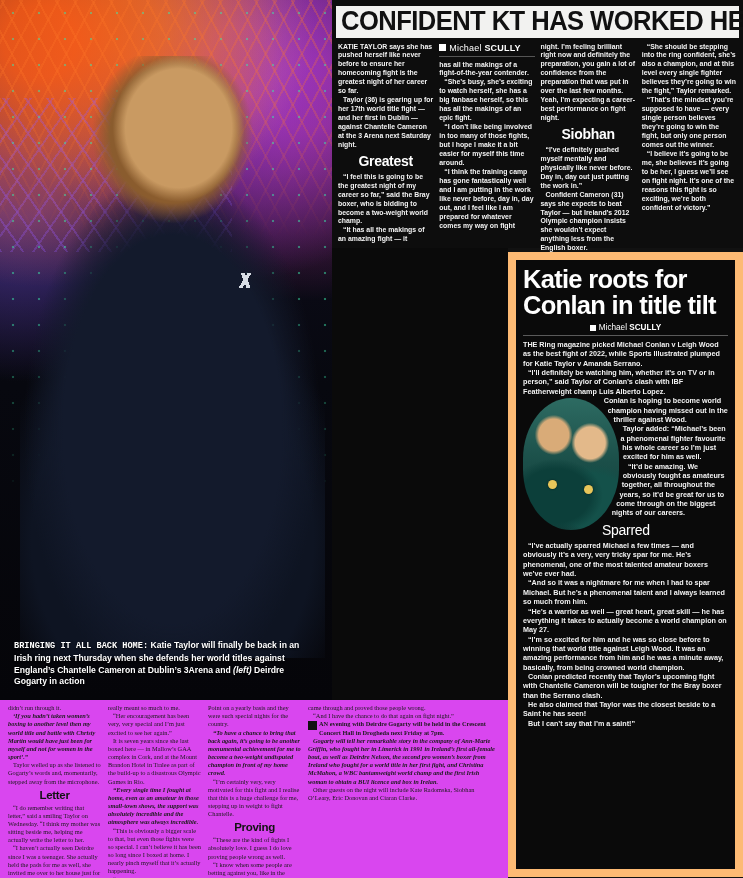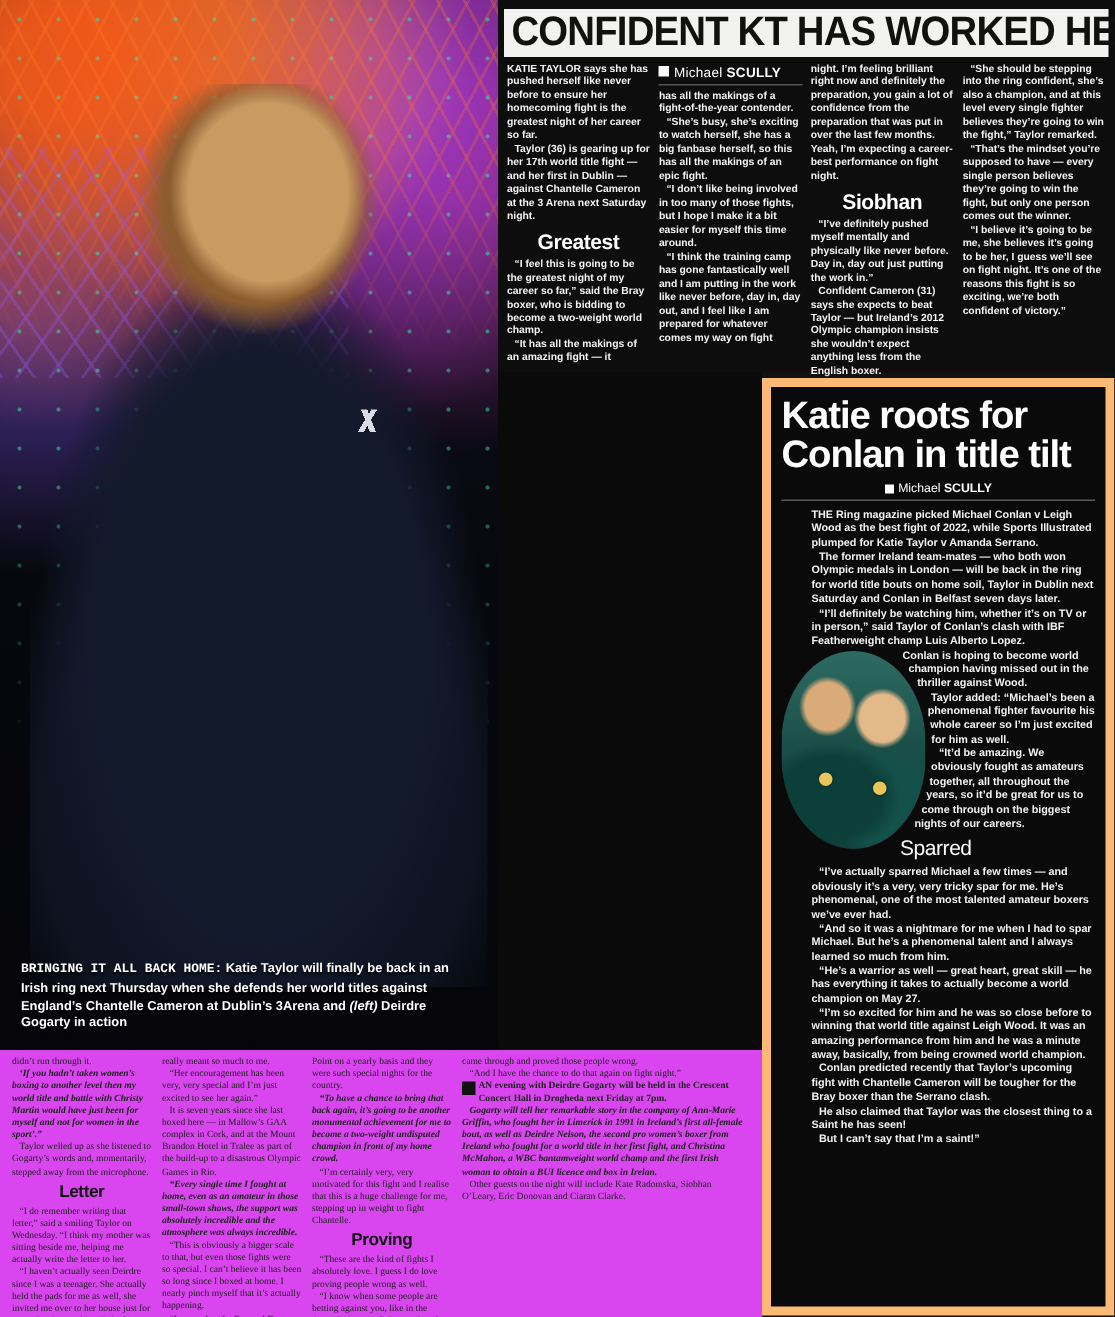--- a/index.html
+++ b/index.html
@@ -107,36 +107,36 @@
   .byline .bn b { font-weight:700; }
   .subhead {
     text-align:center; color:#fff; font-weight:700;
     font-size:14px; line-height:1.25; margin:3px 0 2px 0;
     letter-spacing:-.3px;
   }
 
   
   .side-article {
     position:absolute; left:508px; top:252px; width:235px; height:625px;
-    background:#0a0a0a; border:6px solid #fdba74;
+    background:#0a0a0a; border:8px solid #fdba74;
     padding:6px 7px 6px 7px; overflow:hidden;
   }
   .side-article h2 {
     color:#fff; font-weight:700; font-size:25.5px; line-height:1.02;
     letter-spacing:-.7px; margin-bottom:5px;
   }
   .side-byline {
     display:flex; align-items:center; justify-content:center; gap:3px;
     margin-bottom:4px; padding-bottom:3px; border-bottom:1px solid #5a5a5a;
   }
   .side-byline .sq { width:6px; height:6px; background:#fff; }
   .side-byline .bn { color:#fff; font-size:8.2px; }
   .side-byline .bn b { font-weight:700; }
   .side-body { color:#f2f2f2; font-size:7.2px; line-height:1.3; font-weight:700; }
-  .side-body p { text-indent:5px;margin-left:20px; }
+  .side-body p { text-indent:5px; }
   .side-body p.noind { text-indent:0; }
   .side-sub {
     color:#ffffff; font-weight:400; font-size:14px;
     letter-spacing:-.3px; margin:3px 0 2px 0;
   }
   .inset-photo {
     float:left; width:96px; height:132px; margin:2px 6px 3px 0;
     border-radius:50%/46%;
     background:
       radial-gradient(ellipse 26% 20% at 32% 28%, #d9ab78 0 60%, transparent 76%),
@@ -243,38 +243,37 @@
   </div>
 
   <div class="side-article">
     <h2>Katie roots for Conlan in title tilt</h2>
     <div class="side-byline">
       <span class="sq"></span>
       <span class="bn"><span>Michael</span> <b>SCULLY</b></span>
     </div>
     <div class="side-body">
       <p class="noind">THE Ring magazine picked Michael Conlan v Leigh Wood as the best fight of 2022, while Sports Illustrated plumped for Katie Taylor v Amanda Serrano.</p>
-      <p>The former Ireland team-mates — who both won Olympic medals in London — will be back in the ring for world title bouts on home soil, Taylor in Dublin next Saturday and Conlan in Belfast seven days later.</p>
       <p>“I’ll definitely be watching him, whether it’s on TV or in person,” said Taylor of Conlan’s clash with IBF Featherweight champ Luis Alberto Lopez.</p>
 
       <div class="inset-photo">
         <div class="medal"></div>
         <div class="medal medal2"></div>
       </div>
 
       <p>Conlan is hoping to become world champion having missed out in the thriller against Wood.</p>
       <p>Taylor added: “Michael’s been a phenomenal fighter favourite his whole career so I’m just excited for him as well.</p>
       <p>“It’d be amazing. We obviously fought as amateurs together, all throughout the years, so it’d be great for us to come through on the biggest nights of our careers.</p>
       <div class="side-sub">Sparred</div>
       <p>“I’ve actually sparred Michael a few times — and obviously it’s a very, very tricky spar for me. He’s phenomenal, one of the most talented amateur boxers we’ve ever had.</p>
       <p>“And so it was a nightmare for me when I had to spar Michael. But he’s a phenomenal talent and I always learned so much from him.</p>
       <p>“He’s a warrior as well — great heart, great skill — he has everything it takes to actually become a world champion on May 27.</p>
       <p>“I’m so excited for him and he was so close before to winning that world title against Leigh Wood. It was an amazing performance from him and he was a minute away, basically, from being crowned world champion.</p>
       <p>Conlan predicted recently that Taylor’s upcoming fight with Chantelle Cameron will be tougher for the Bray boxer than the Serrano clash.</p>
-      <p>He also claimed that Taylor was the closest thing to a Saint he has seen!</p>
+      <p>He also claimed that Taylor was the closest beside to a Saint he has seen!</p>
       <p>But I can’t say that I’m a saint!”</p>
     </div>
   </div>
 
   <div class="bottom-article">
 
     <div class="bc">
       <p class="noind">didn’t run through it.</p>
       <p><em>‘If you hadn’t taken women’s boxing to another level then my world title and battle with Christy Martin would have just been for myself and not for women in the sport’.”</em></p>
       <p>Taylor welled up as she listened to Gogarty’s words and, momentarily, stepped away from the microphone.</p>

